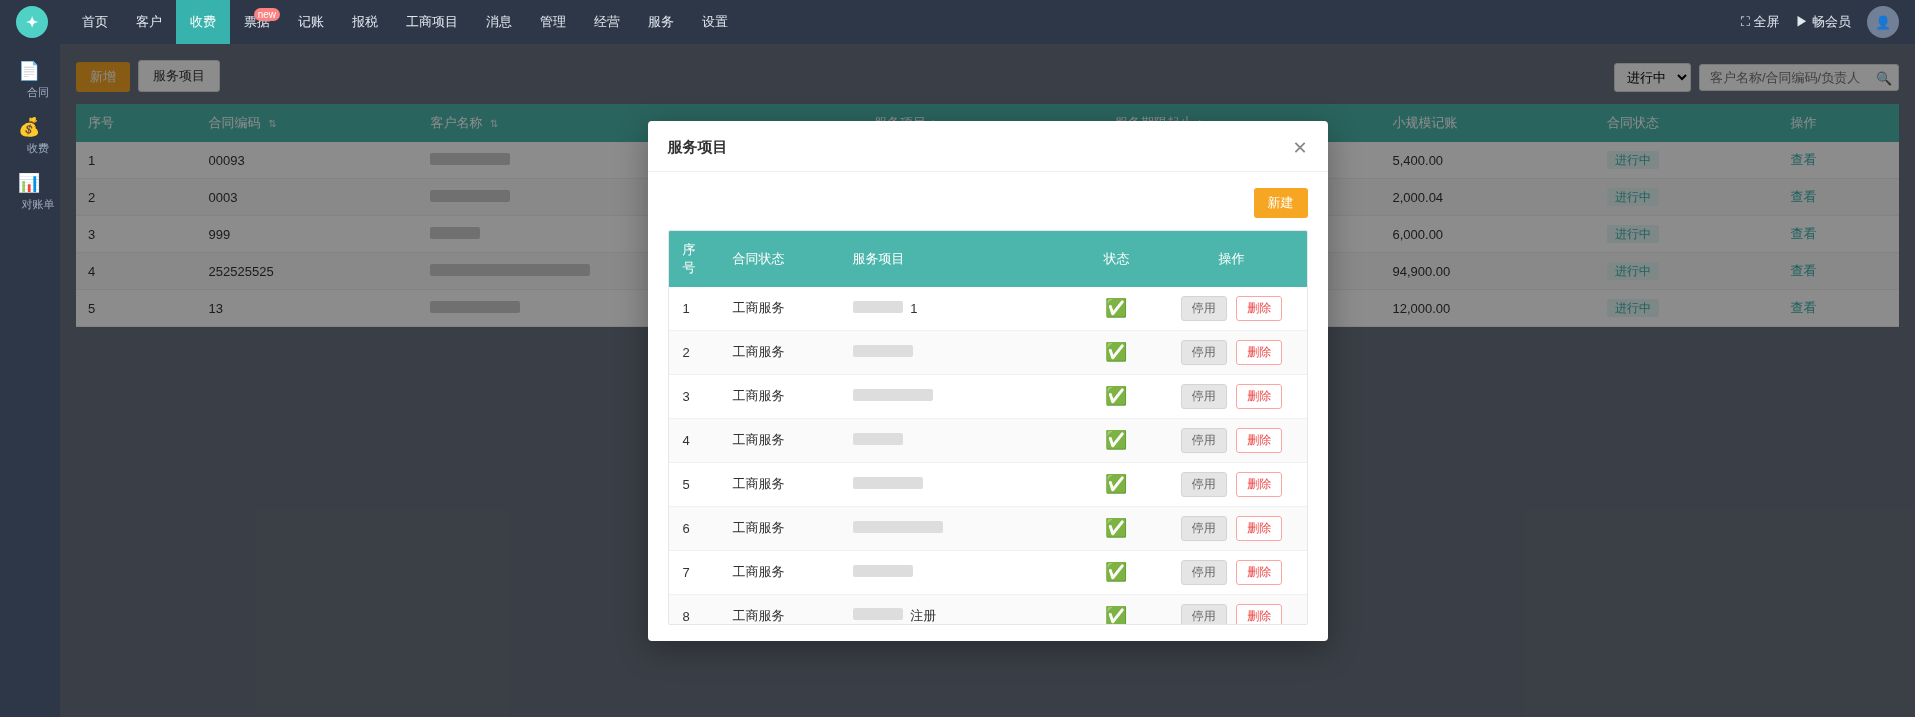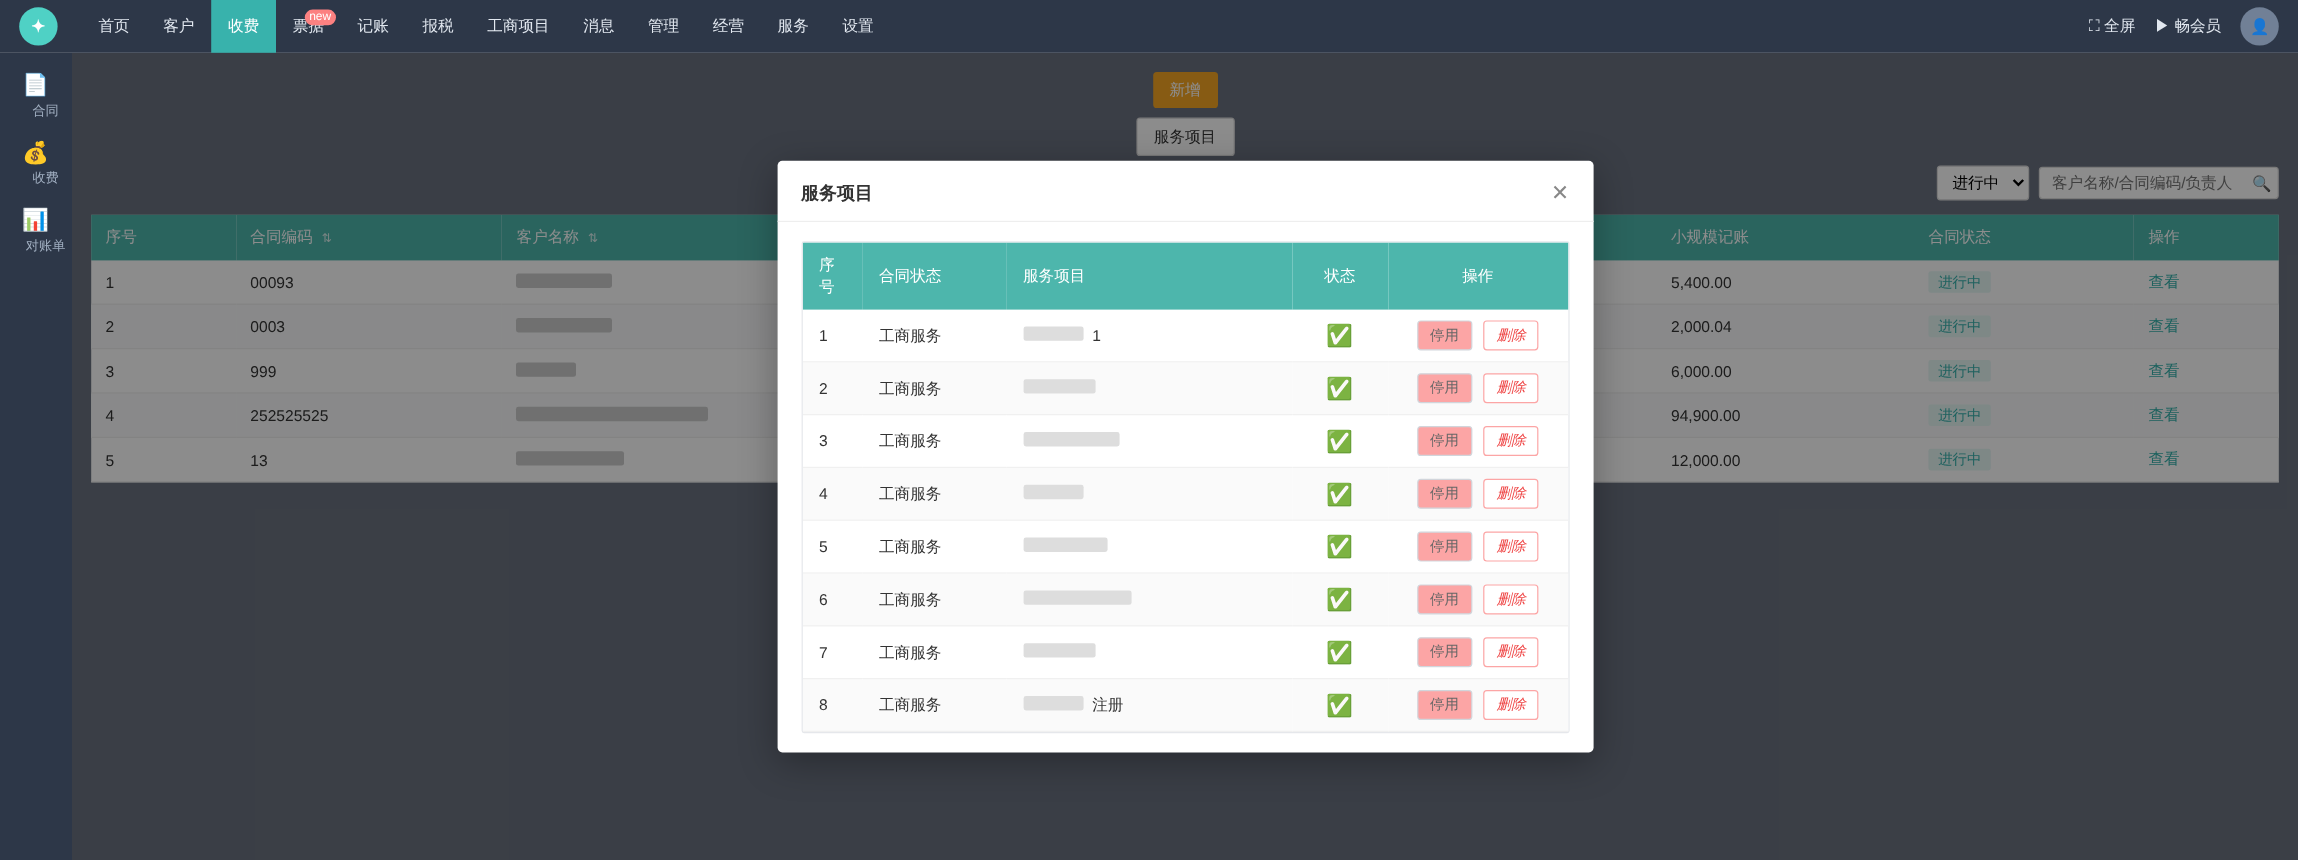--- a/index.html
+++ b/index.html
@@ -84,23 +84,22 @@
       gap: 3px;
     }
     .sidebar-item .s-icon { font-size: 18px; }
     .sidebar-item .s-label { font-size: 11px; margin-left: 16px; }
 
     
     .main { flex: 1; background: #6b7280; padding: 16px; overflow: auto; position: relative; }
 
     
     .toolbar {
-      display: flex; align-items: center; gap: 8px;
+      display: flex; align-items: flex-end; gap: 8px;
       margin-bottom: 12px;
-      flex-direction: column;
     }
     .btn-new {
       background: #f6a623; color: white;
       border: none; padding: 6px 14px;
       border-radius: 3px; cursor: pointer; font-size: 13px;
     }
     .btn-service {
       background: white; color: #333;
       border: 1px solid #ddd; padding: 6px 14px;
       border-radius: 3px; cursor: pointer; font-size: 13px;
@@ -172,28 +171,28 @@
     
     .modal-table-wrap { flex: 1; overflow-y: auto; border: 1px solid #e5e7eb; border-radius: 2px; }
     .modal-table { width: 100%; border-collapse: collapse; }
     .modal-table thead tr { background: #4db6ac; color: white; }
     .modal-table th { padding: 10px 14px; text-align: left; font-weight: normal; font-size: 13px; }
     .modal-table tbody tr { border-bottom: 1px solid #f0f0f0; }
     .modal-table tbody tr:nth-child(even) { background: #fafafa; }
     .modal-table td { padding: 9px 14px; font-size: 13px; color: #333; }
     .status-check { color: #38b2ac; font-size: 18px; }
     .btn-stop {
-      background: #fca5a5; color: #666;
+      background: #e5e5e5; color: #666;
       border: 1px solid #d1d5db; padding: 3px 10px;
       border-radius: 3px; cursor: pointer; font-size: 12px; margin-right: 6px;
     }
     .btn-delete {
       background: white; color: #ef4444;
       border: 1px solid #fca5a5; padding: 3px 10px;
-      border-radius: 3px; cursor: pointer; font-size: 12px; font-style: italic;
+      border-radius: 3px; cursor: pointer; font-size: 12px;
     }
   </style>
 </head>
 <body>
 
 <div class="top-nav">
   <div class="logo">
     <span>✦</span>
   </div>
   <div class="nav-items">
@@ -344,20 +343,23 @@
       </tbody>
     </table>
 
     <div class="modal-overlay">
       <div class="modal">
         <div class="modal-header">
           <span class="modal-title">服务项目</span>
           <button class="modal-close">✕</button>
         </div>
         <div class="modal-body">
+          <div class="modal-toolbar">
+            <button class="btn-new">新建</button>
+          </div>
           <div class="modal-table-wrap">
             <table class="modal-table">
               <thead>
                 <tr>
                   <th style="width:50px;">序号</th>
                   <th style="width:120px;">合同状态</th>
                   <th>服务项目</th>
                   <th style="width:80px; text-align:center;">状态</th>
                   <th style="width:150px; text-align:center;">操作</th>
                 </tr>

